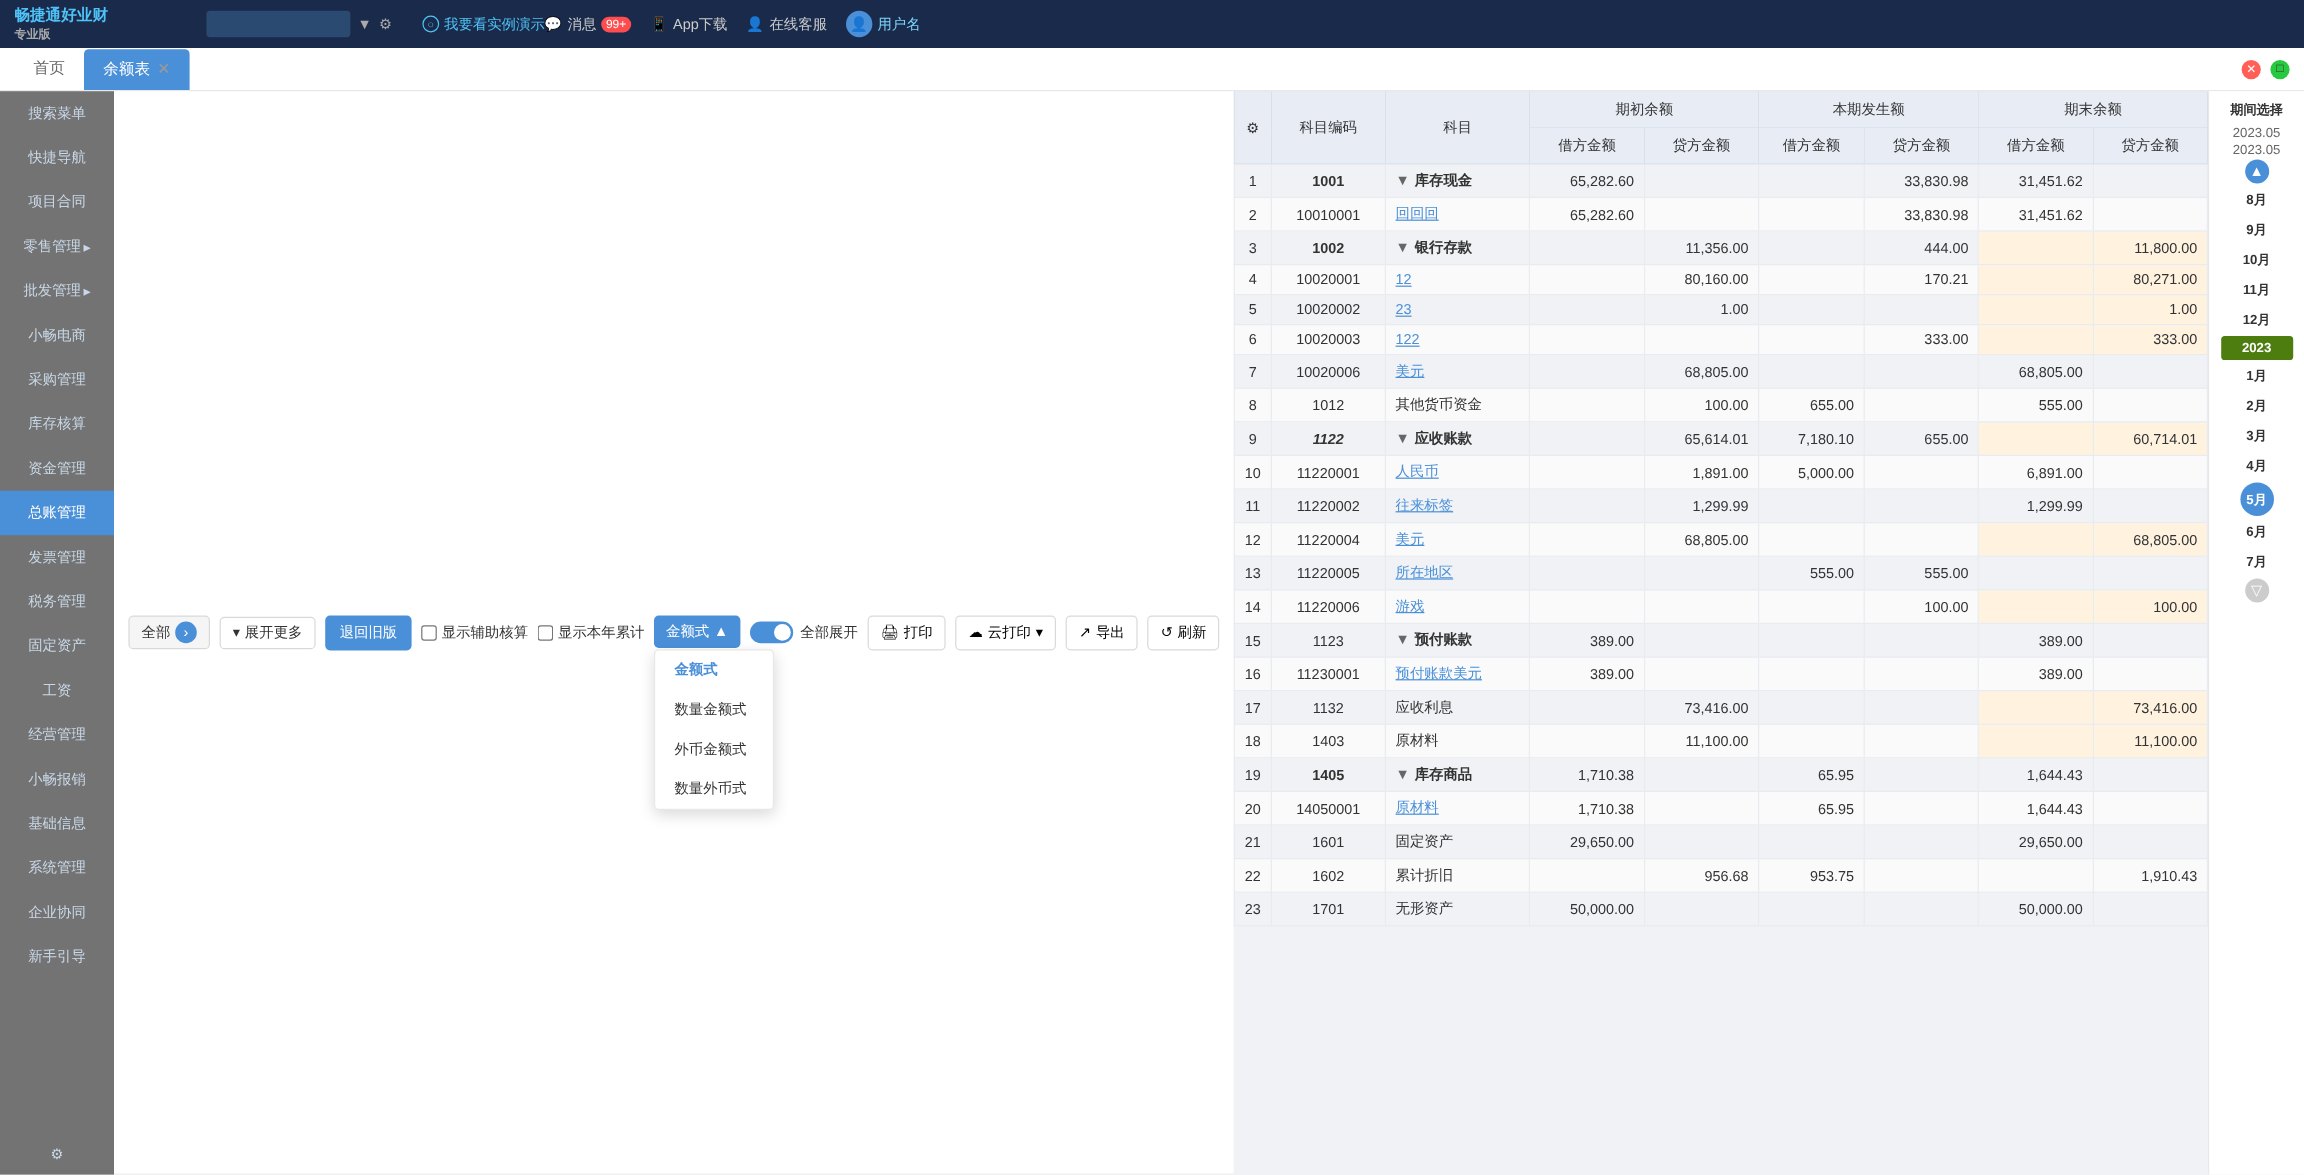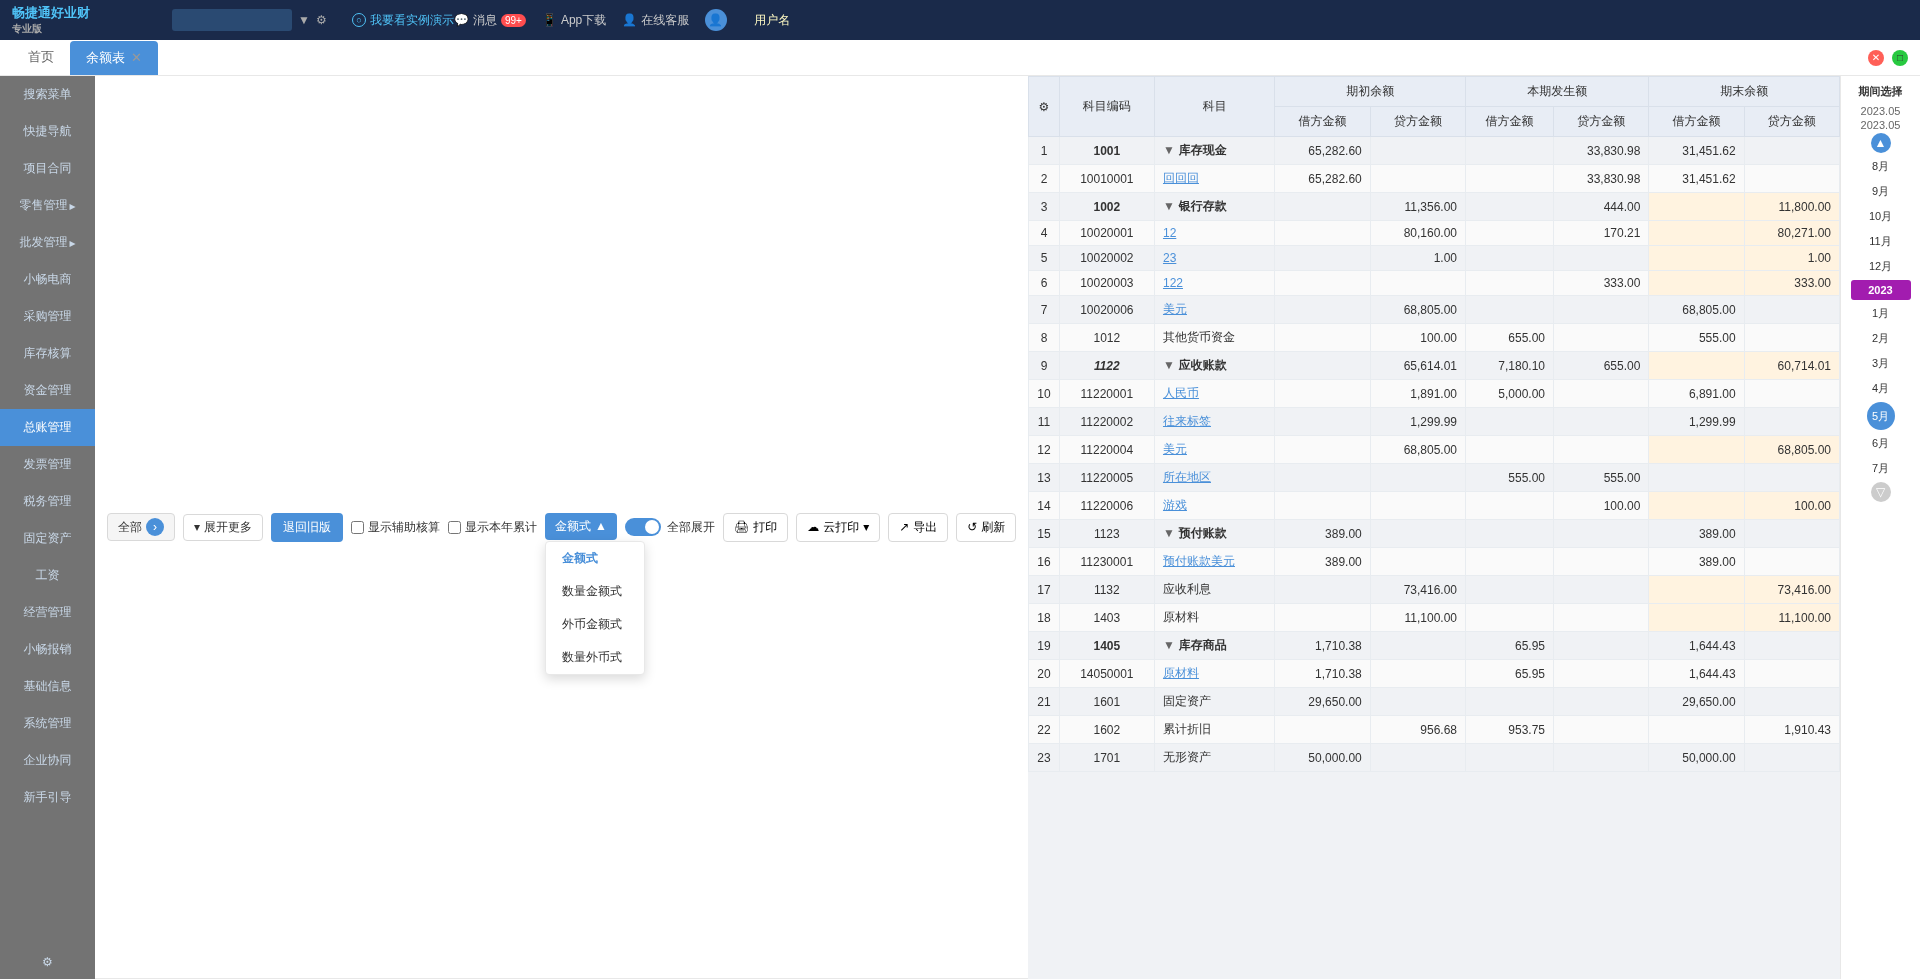--- a/index.html
+++ b/index.html
@@ -60,21 +60,21 @@
     tbody tr:nth-child(even) { background: #fafafa; }
     .td-num { text-align: right; }
     .td-center { text-align: center; }
     .highlight-col { background: #fff3e0 !important; }
     .link-text { color: #4a90d9; text-decoration: underline; cursor: pointer; }
 
     
     .right-panel { width: 80px; background: #fff; border-left: 1px solid #e8e8e8; display: flex; flex-direction: column; align-items: center; padding: 8px 4px; gap: 2px; overflow: hidden; }
     .period-label { font-size: 11px; color: #333; font-weight: bold; margin-bottom: 4px; text-align: right; writing-mode: horizontal-tb; }
     .period-year { font-size: 11px; color: #666; text-align: center; }
-    .period-item { width: 60px; padding: 4px 2px; text-align: center; cursor: pointer; font-size: 11px; border-radius: 3px; }
+    .period-item { width: 60px; padding: 4px 2px; text-align: center; cursor: pointer; font-size: 11px; border-radius: 3px; font-weight: bold; }
     .period-item.active { background: #4a90d9; color: #fff; border-radius: 50%; }
     .period-nav-circle { width: 20px; height: 20px; border-radius: 50%; background: #4a90d9; color: #fff; display: flex; align-items: center; justify-content: center; cursor: pointer; font-size: 12px; }
 
     .table-scroll-area { flex: 1; overflow: auto; }
   </style>
 </head>
 <body>
 
 <div class="top-bar">
   <div class="top-bar-logo">
@@ -101,21 +101,21 @@
     <div class="icon-btn">
       <span>📱</span>
       <span>App下载</span>
     </div>
     <div class="icon-btn">
       <span>👤</span>
       <span>在线客服</span>
     </div>
     <div class="icon-btn">
       <span style="width:22px;height:22px;background:#4a90d9;border-radius:50%;display:inline-flex;align-items:center;justify-content:center;">👤</span>
-      <span style="color:#fef9c3;margin-left:23px;">用户名</span>
+      <span style="color:#7dd3fc;">用户名</span>
     </div>
   </div>
 </div>
 
 <div class="tab-bar">
   <div class="tab-item">首页</div>
   <div class="tab-item active" style="display:flex;align-items:center;">
     <span>余额表</span>
     <span class="tab-close">✕</span>
   </div>
@@ -501,21 +501,21 @@
   <div class="right-panel">
     <div class="period-label">期间选择</div>
     <div class="period-year">2023.05</div>
     <div class="period-year">2023.05</div>
     <div class="period-nav-circle">▲</div>
     <div class="period-item">8月</div>
     <div class="period-item">9月</div>
     <div class="period-item">10月</div>
     <div class="period-item">11月</div>
     <div class="period-item">12月</div>
-    <div class="period-item" style="background:#a21caf;color:#fff;border-radius:3px;font-weight:bold;">2023</div>
+    <div class="period-item" style="background:#4d7c0f;color:#fff;border-radius:3px;font-weight:bold;">2023</div>
     <div class="period-item">1月</div>
     <div class="period-item">2月</div>
     <div class="period-item">3月</div>
     <div class="period-item">4月</div>
     <div class="period-item active" style="background:#4a90d9;color:#fff;border-radius:50%;width:28px;height:28px;display:flex;align-items:center;justify-content:center;margin:0 auto;">5月</div>
     <div class="period-item">6月</div>
     <div class="period-item">7月</div>
     <div class="period-nav-circle" style="background:#ccc;">▽</div>
   </div>
 </div>

